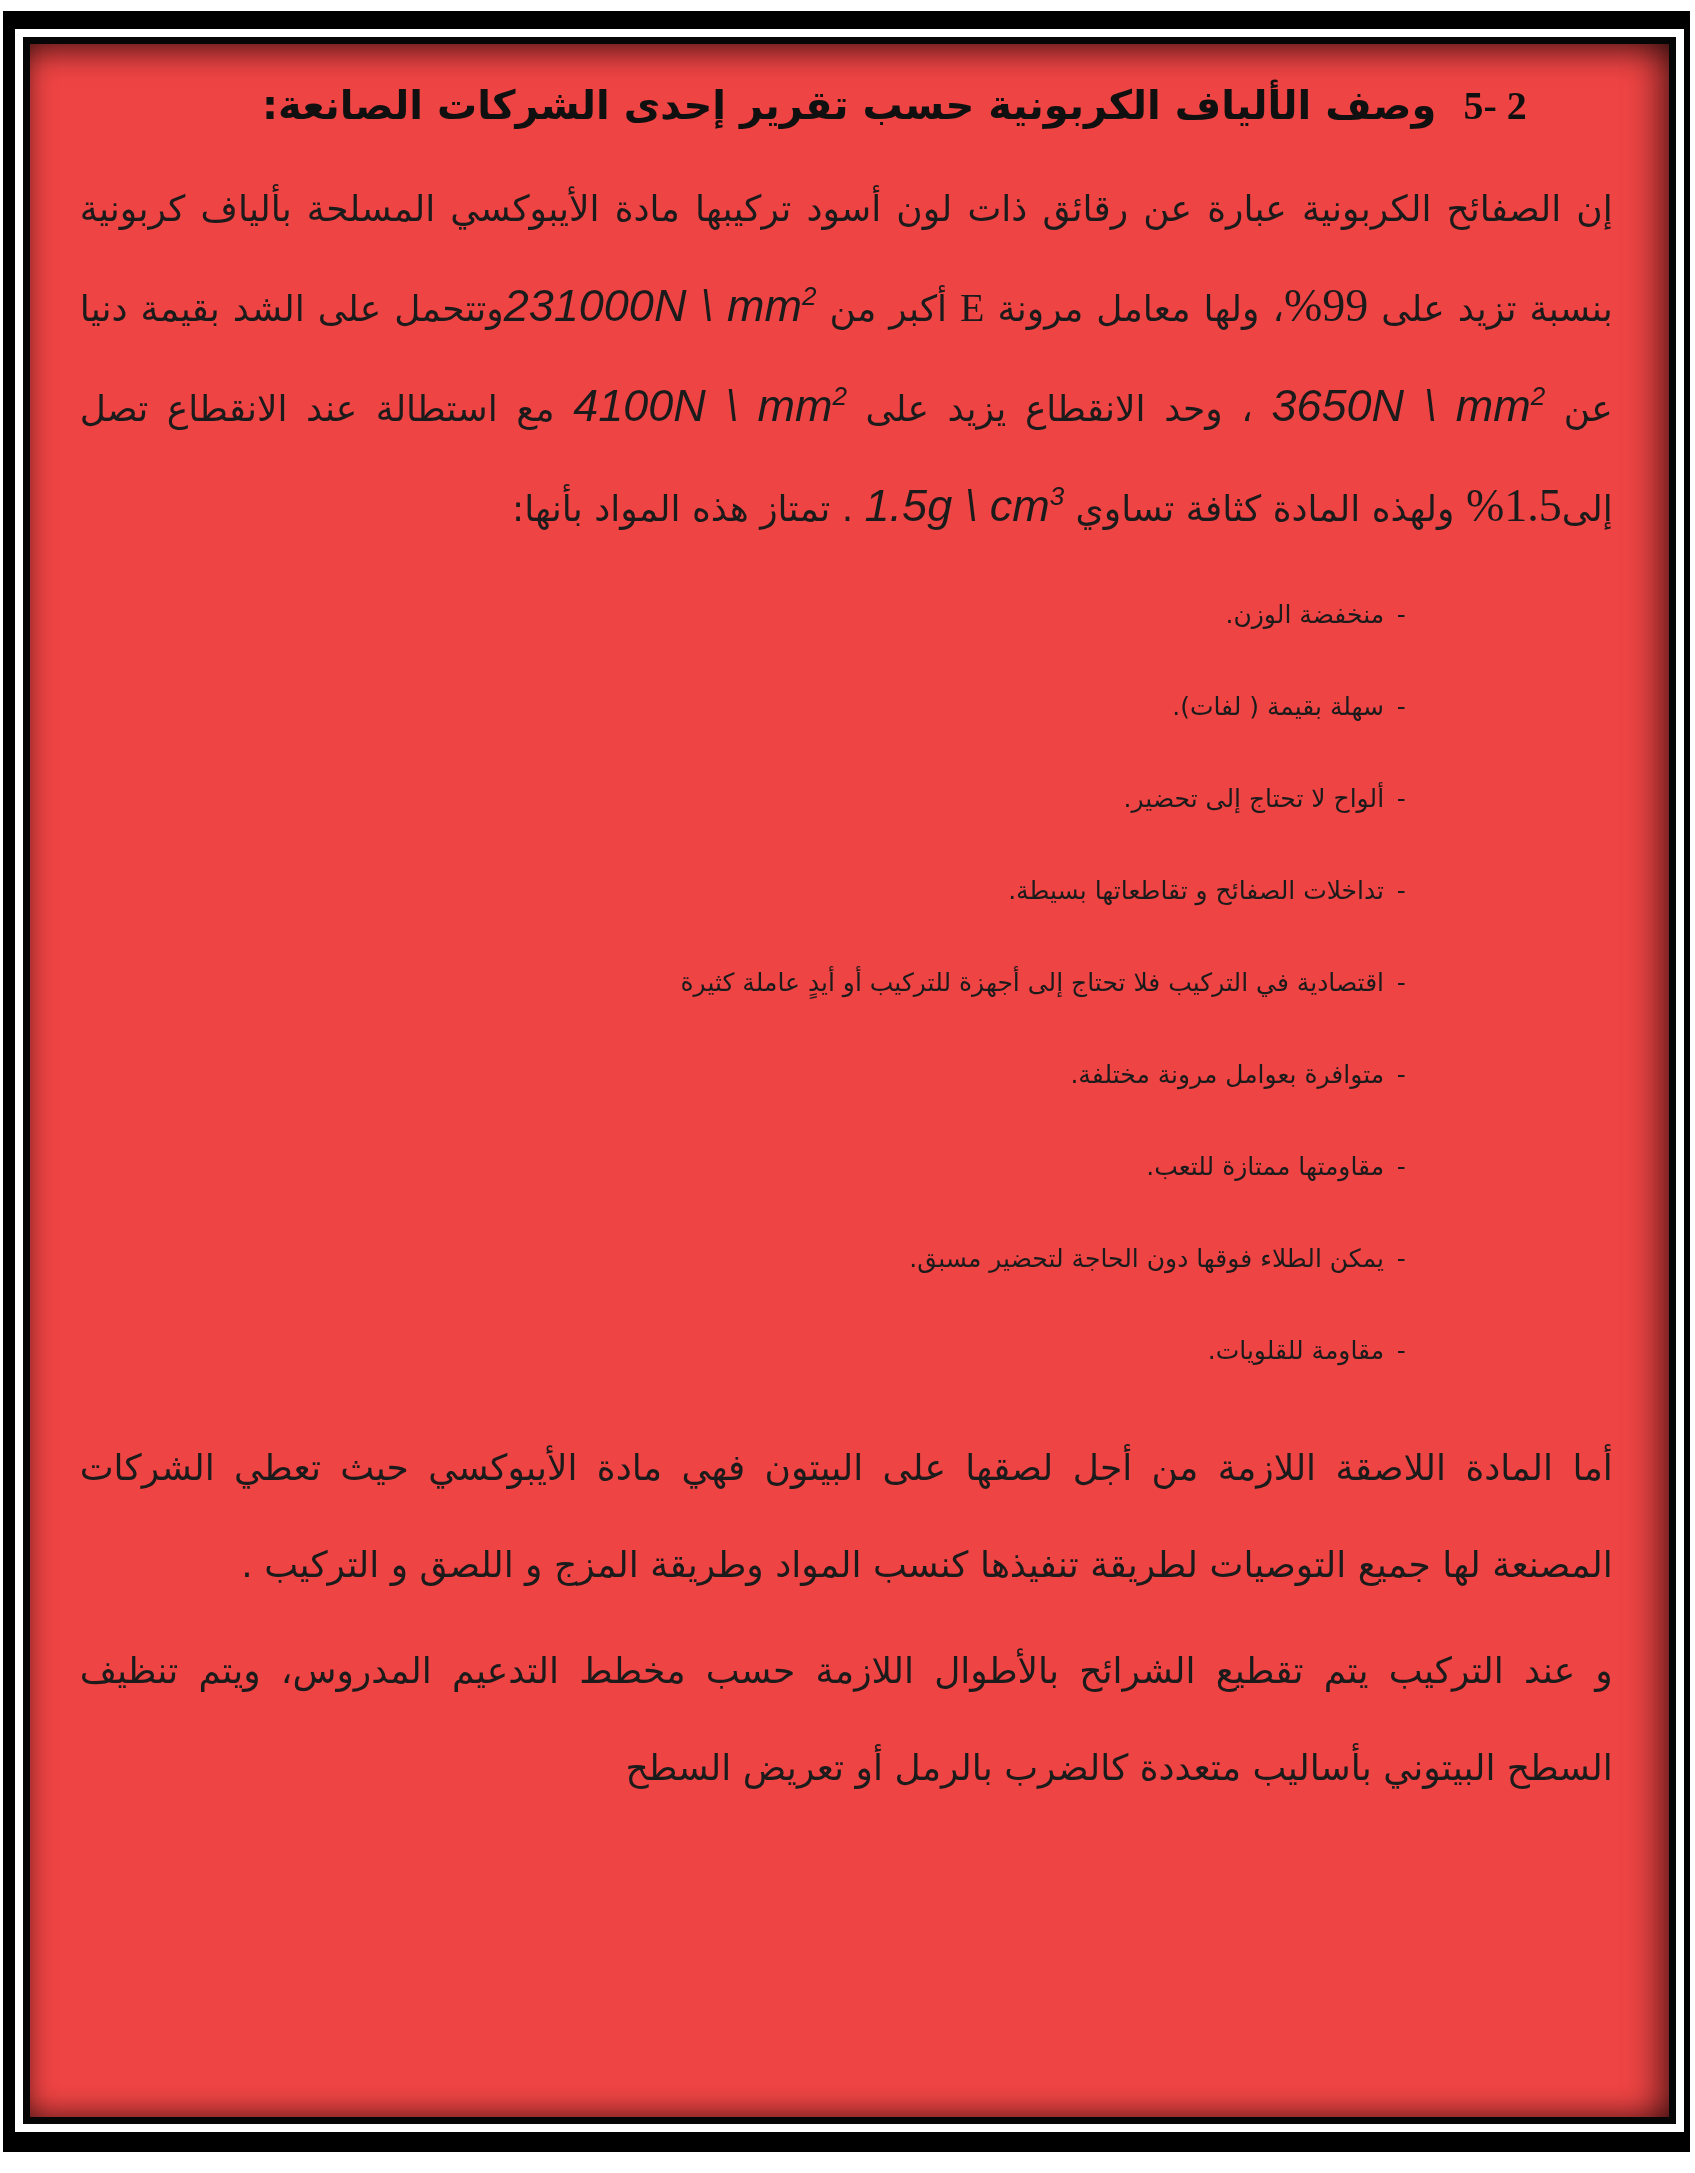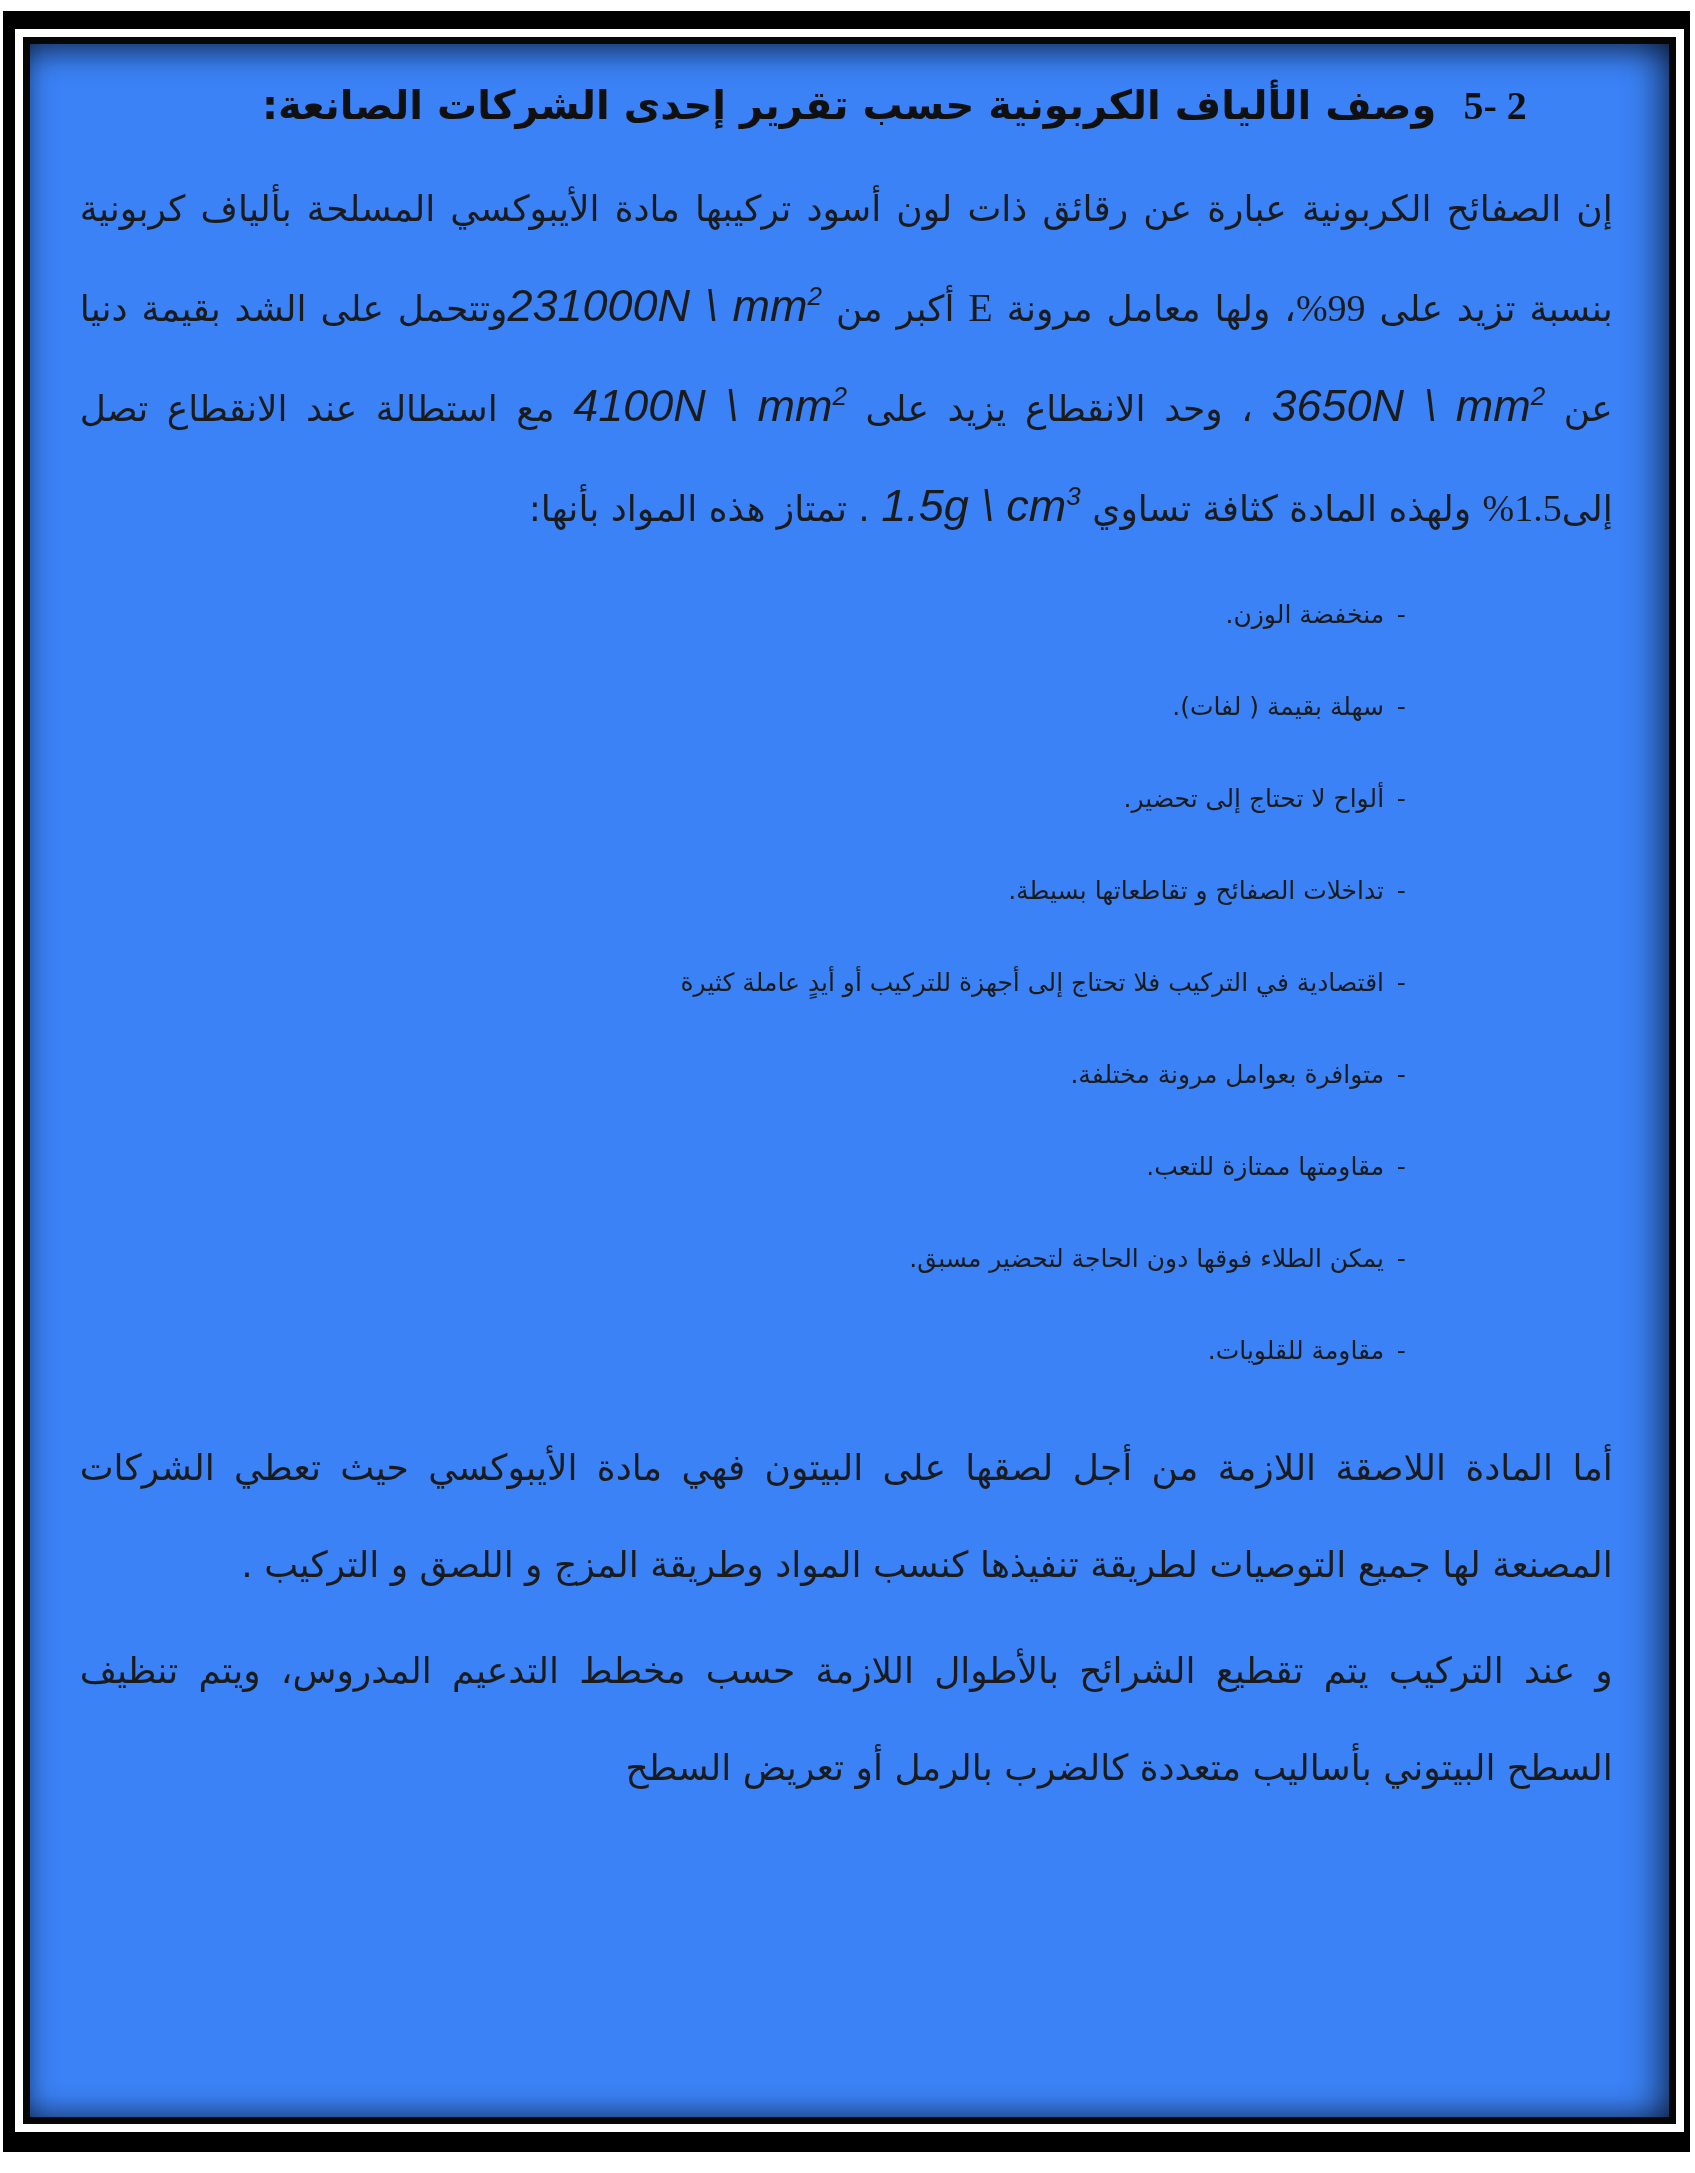--- a/index.html
+++ b/index.html
@@ -6,21 +6,21 @@
   body{
     width:1696px;height:2174px;position:relative;background:#ffffff;
     font-family:"DejaVu Sans",sans-serif;color:#1b1b1b;overflow:hidden;
   }
   .outer-frame{
     position:absolute;left:2.7px;right:6.3px;top:10.8px;bottom:21.6px;
     border-style:solid;border-color:#000;
     border-width:18px 6.3px 20px 12.6px; 
   }
   .inner-frame{
-    position:absolute;inset:8px;border:7.2px solid #060606;background:#3b82f6;
+    position:absolute;inset:8px;border:7.2px solid #060606;background:#ef4444;
     box-shadow:
       inset 0 27px 29px -18px rgba(0,0,0,.58),
       inset -32px 0 32px -20px rgba(0,0,0,.52),
       inset 0 -23.4px 25px -16px rgba(0,0,0,.42),
       inset 23.4px 0 25px -20px rgba(0,0,0,.30);
   }
   .content{
     position:absolute;inset:0;direction:rtl;box-sizing:border-box;
     padding:27px 56px 0 50px;
   }
@@ -30,21 +30,21 @@
   }
   .sec-num{
     font-family:"Liberation Serif",serif;unicode-bidi:isolate;direction:ltr;
     margin-left:27px;letter-spacing:1.8px;
   }
   .para{
     font-size:36px;line-height:97px;text-align:justify;margin:0;color:#1b1b1b;
   }
   .num{
     font-family:"Liberation Serif",serif;unicode-bidi:isolate;direction:ltr;
-    font-size:38px;
+    font-size:46px;
   }
   .latin{font-family:"Liberation Serif",serif;font-size:40px;}
   .math{
     font-family:Liberation Sans, sans-serif;font-style:italic;font-size:45px;
     unicode-bidi:isolate;direction:ltr;white-space:nowrap;
   }
   .math sup{font-size:58%;line-height:0;vertical-align:super;}
   .features{padding:12.6px 207px 12.6px 0;}
   .feature{font-size:25px;line-height:92px;text-align:right;}
   .dash{margin-left:12.6px;}

